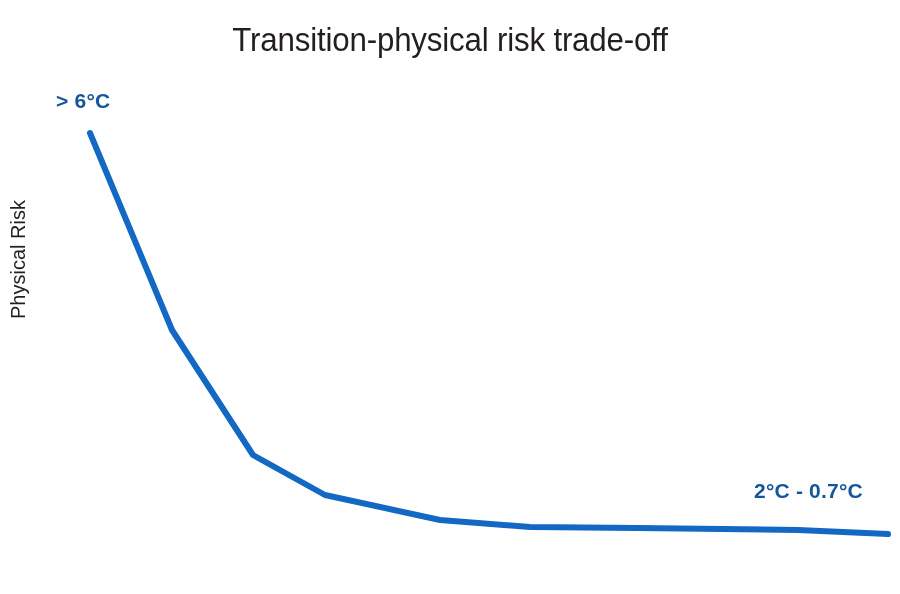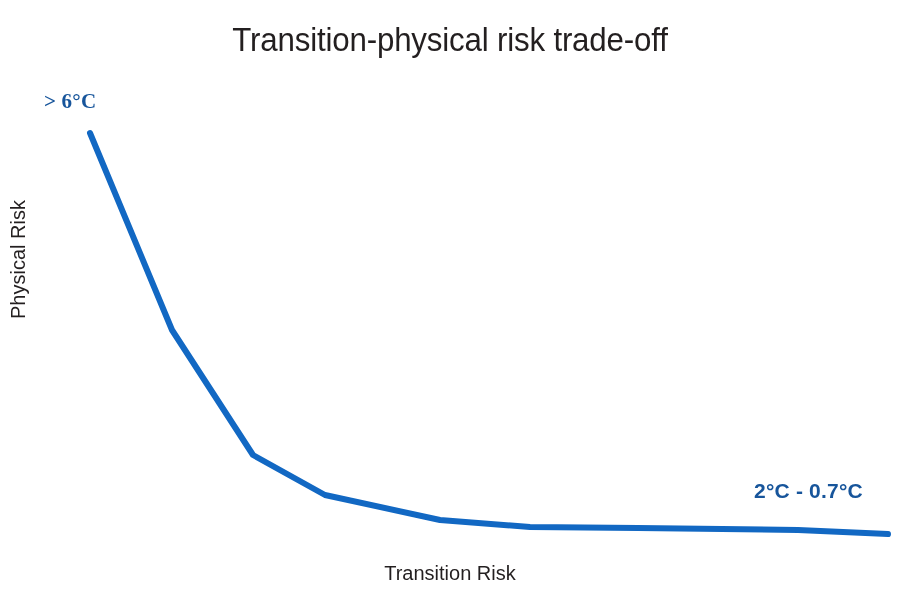--- a/index.html
+++ b/index.html
@@ -79,39 +79,37 @@
   
   .annotation {
     position: absolute;
     font-size: 21px;
     font-weight: 700;
     color: #17559b;
     white-space: nowrap;
     letter-spacing: 0.2px;
   }
   .annotation-start {
-    left: 44px;
+    left: 56px;
     top: 89px;
-    font-family: Liberation Serif, serif;
   }
   .annotation-end {
     left: 754px;
     top: 479px;
   }
 </style>
 </head>
 <body>
 
 <div id="chart-root" style="background: rgb(255, 255, 255);">
 
   <div class="chart-title" style="color: rgb(35, 31, 32);">Transition-physical risk trade-off</div>
 
   <div class="y-axis-title" style="color: rgb(35, 31, 32);">Physical Risk</div>
 
-  <div class="x-axis-title" style="color: rgb(35, 31, 32);">Transition Risk</div>
 
   <div class="plot-area">
     <svg width="900" height="594" viewBox="0 0 900 594">
       <polyline id="risk-curve" fill="none" stroke="#1268c3" stroke-width="6" stroke-linecap="round" stroke-linejoin="round" points="90,133 172,330 253,455 325,495 440,520 530,527 638,528 722,529 798,530 888,534"></polyline>
     </svg>
   </div>
 
   <div class="annotation annotation-start" style="color: rgb(23, 85, 155);">&gt; 6°C</div>
 
   <div class="annotation annotation-end" style="color: rgb(23, 85, 155);">2°C - 0.7°C</div>

